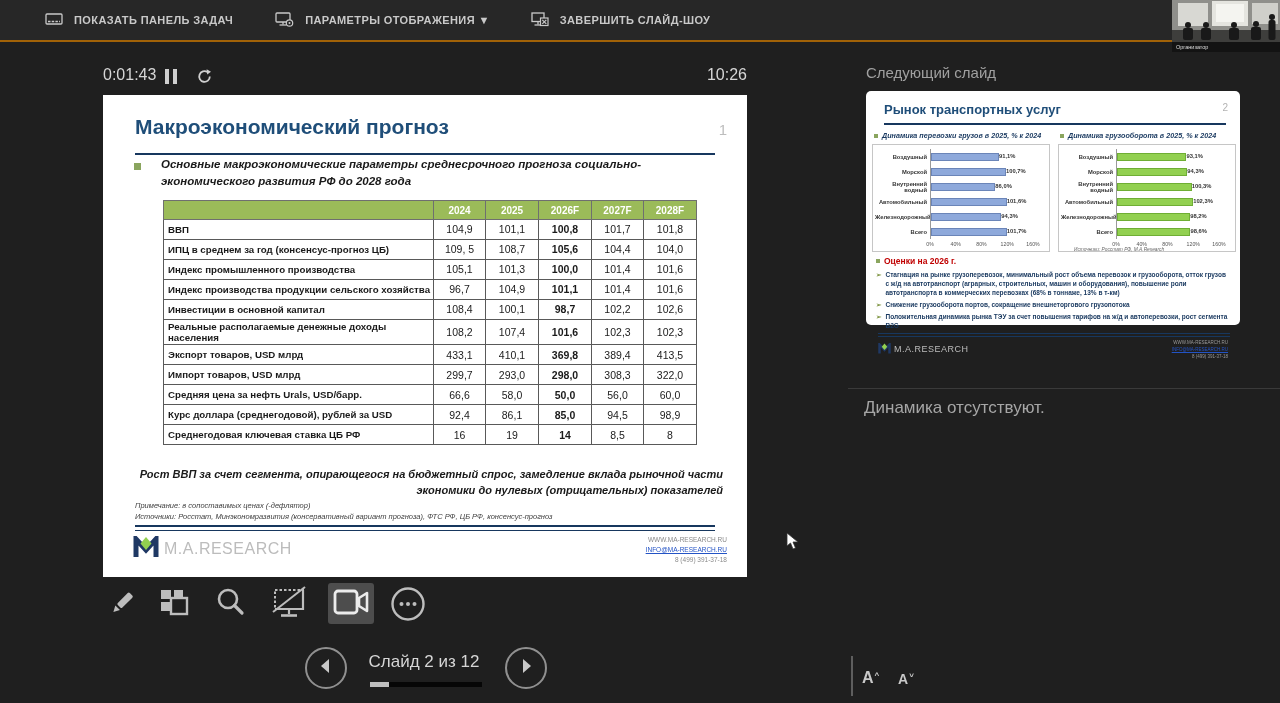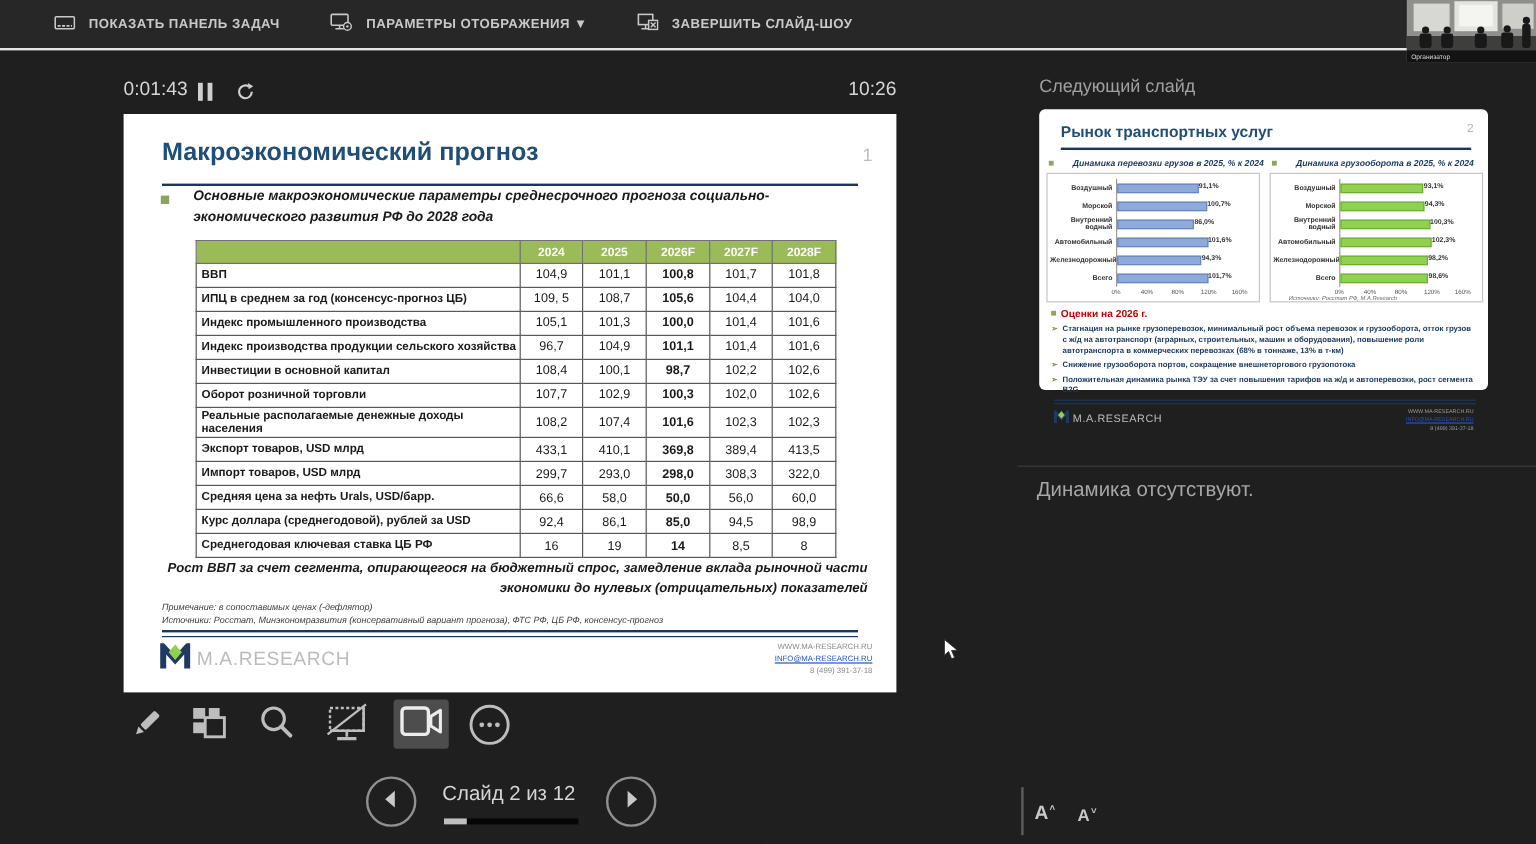--- a/index.html
+++ b/index.html
@@ -1,18 +1,18 @@
 <!DOCTYPE html>
 <html><head>
 <meta charset="utf-8">
 <style>
   html,body{margin:0;padding:0;width:1280px;height:703px;background:#1f1f1f;overflow:hidden;
     font-family:"Liberation Sans",sans-serif;-webkit-font-smoothing:antialiased;}
   
-  .topbar{position:absolute;top:0;left:0;right:0;height:40px;background:#272727;border-bottom:2px solid #e5e5e5;
+  .topbar{position:absolute;top:0;left:0;right:0;height:40px;background:#272727;border-bottom:2px solid #a16207;
     display:flex;align-items:center;color:#c9c9c9;z-index:5;}
   .tb-item{display:flex;align-items:center;gap:11px;font-size:11px;font-weight:bold;letter-spacing:.4px;cursor:default;}
   .tb-item svg{flex:0 0 auto;}
   
   .webcam{position:absolute;top:0;right:0;width:108px;height:52px;z-index:9;overflow:hidden;}
   
   .timer-text{position:absolute;left:103px;top:66px;font-size:16px;color:#d6d6d6;}
   .clock-text{position:absolute;left:660px;top:66px;width:87px;text-align:right;font-size:16px;color:#d6d6d6;}
   .pause-btn{position:absolute;left:165px;top:69px;width:16px;height:15px;display:flex;gap:4px;cursor:pointer;}
   .pause-btn span{width:4px;height:15px;background:#cfcfcf;display:block;}
@@ -57,21 +57,21 @@
   .splitter{position:absolute;left:851px;top:656px;width:2px;height:40px;background:#5e5e5e;cursor:col-resize;}
   .font-btn{position:absolute;color:#c9c9c9;font-weight:bold;cursor:pointer;line-height:1;}
   .font-btn .caret{font-size:8px;vertical-align:super;margin-left:1px;}
   
   .preview{position:absolute;left:866px;top:91px;width:374px;height:234px;background:#ffffff;border-radius:5px;color:#1a1a1a;}
   .pv-title{position:absolute;left:18px;top:11px;font-size:13px;font-weight:bold;color:#1F4E79;}
   .pv-num{position:absolute;right:12px;top:11px;font-size:10px;color:#b3b3b3;}
   .pv-rule{position:absolute;left:18px;right:14px;top:32px;height:1.5px;background:#17375E;}
   .pv-charts{position:absolute;left:6px;top:38px;display:flex;gap:8px;}
   .pv-chart{width:178px;}
-  .ch-head{display:flex;align-items:center;gap:16px;height:13px;padding-left:2px;}
+  .ch-head{display:flex;align-items:center;gap:4px;height:13px;padding-left:2px;}
   .ch-sq{width:4px;height:4px;background:#8aa55e;flex:0 0 auto;}
   .ch-title{font-size:7.2px;font-weight:bold;font-style:italic;color:#17375E;white-space:nowrap;}
   .ch-box{border:1px solid #c6c6c6;padding:4px 2px 2px 2px;margin-top:2px;}
   .ch-row{display:flex;align-items:center;height:15px;}
   .ch-lab{width:52px;text-align:right;font-size:5.8px;font-weight:bold;color:#333;padding-right:3px;flex:0 0 auto;}
   .ch-plot{position:relative;flex:1;height:15px;border-left:1px solid #9a9a9a;}
   .ch-bar{position:absolute;left:0;top:4px;height:6px;border:0.5px solid;}
   .ch-val{position:absolute;top:4px;font-size:5.8px;font-weight:bold;color:#333;white-space:nowrap;}
   .ch-axis{position:relative;height:8px;margin-left:55px;margin-right:14px;margin-top:2px;}
   .ch-axis span{position:absolute;top:0;transform:translateX(-50%);font-size:5.2px;color:#555;}
@@ -224,28 +224,20 @@
         </tr>
         <tr>
           <td class="lbl">Инвестиции в основной капитал</td>
           <td class="val">108,4</td>
           <td class="val">100,1</td>
           <td class="val b">98,7</td>
           <td class="val">102,2</td>
           <td class="val">102,6</td>
         </tr>
         <tr>
-          <td class="lbl">Оборот розничной торговли</td>
-          <td class="val">107,7</td>
-          <td class="val">102,9</td>
-          <td class="val b">100,3</td>
-          <td class="val">102,0</td>
-          <td class="val">102,6</td>
-        </tr>
-        <tr>
           <td class="lbl wrap">Реальные располагаемые денежные доходы населения</td>
           <td class="val">108,2</td>
           <td class="val">107,4</td>
           <td class="val b">101,6</td>
           <td class="val">102,3</td>
           <td class="val">102,3</td>
         </tr>
         <tr>
           <td class="lbl">Экспорт товаров, USD млрд</td>
           <td class="val">433,1</td>

